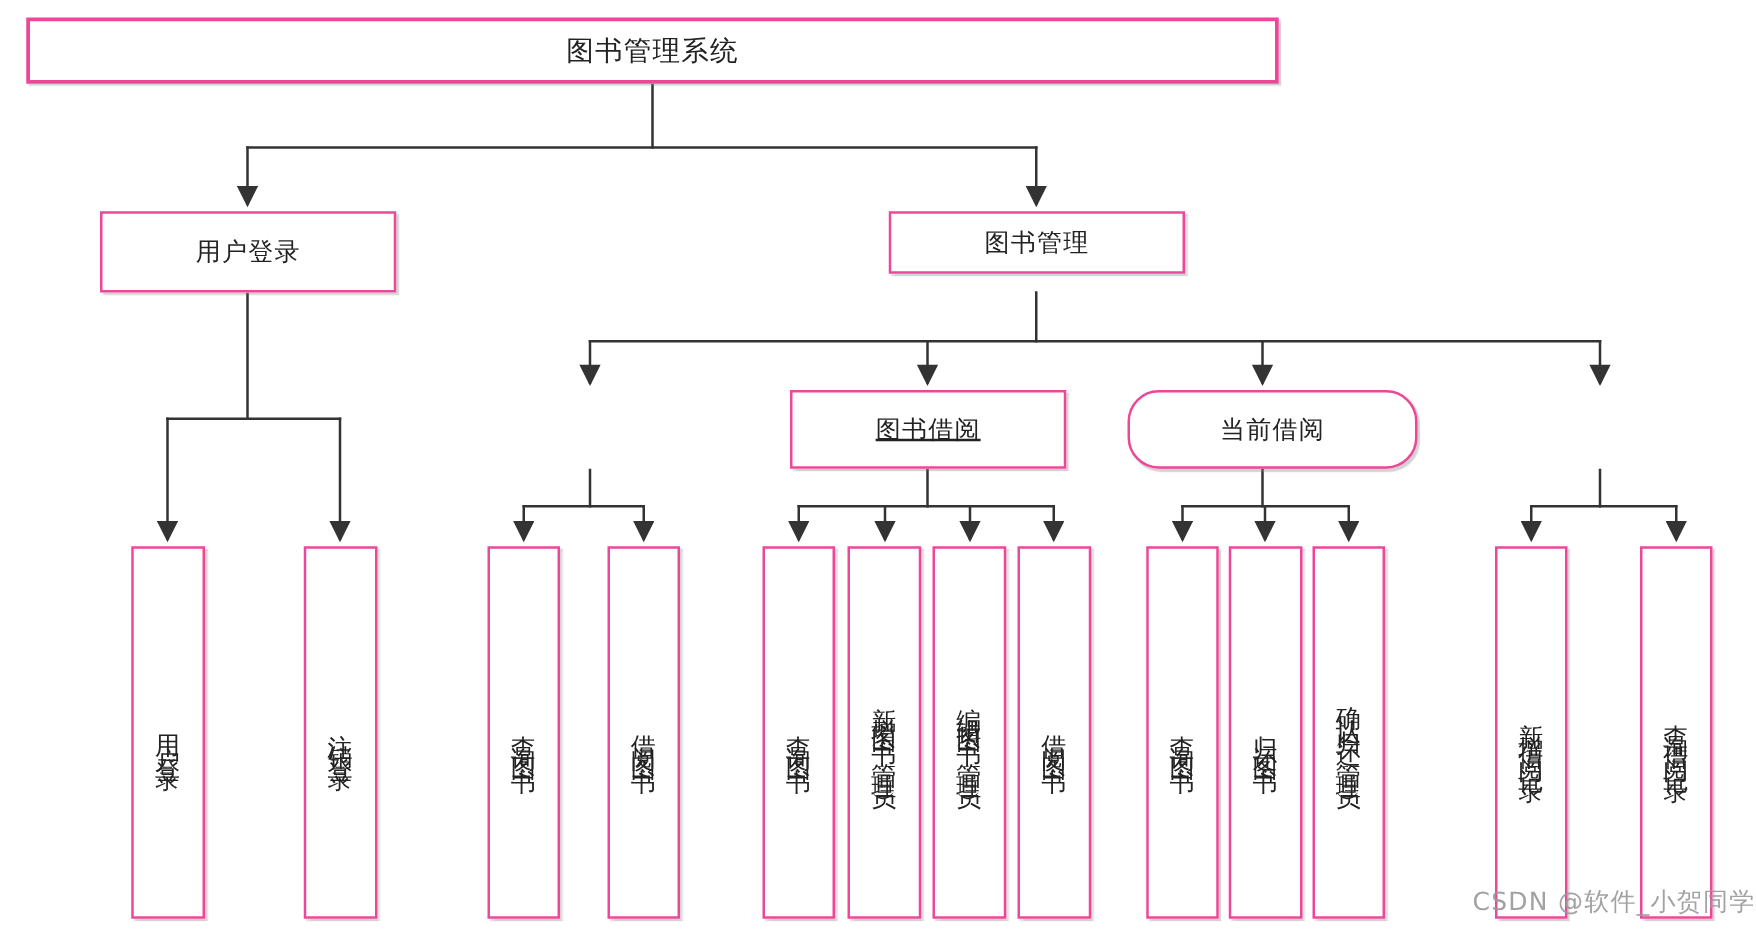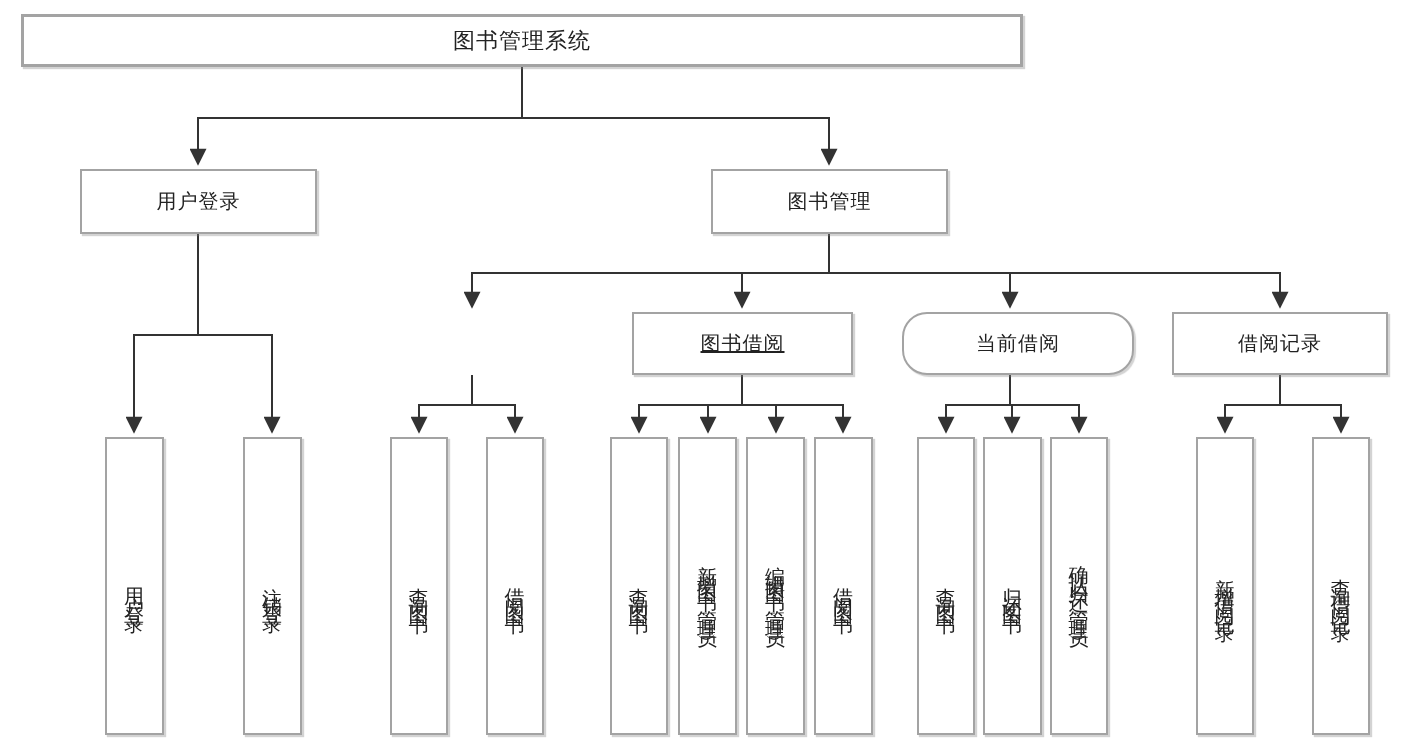--- a/index.html
+++ b/index.html
@@ -9,21 +9,21 @@
     background:#ffffff;
     font-family:"DejaVu Sans","Liberation Sans",sans-serif;
     color:#222222;
     overflow:hidden;
   }
   #wires{position:absolute;left:0;top:0;z-index:0;}
   .node{
     position:absolute;
     box-sizing:border-box;
     background:#ffffff;
-    border:2px solid #a3a3a3;
+    border:2px solid #ec4899;
     box-shadow:2px 2px 1px rgba(130,130,130,0.35);
     display:flex;align-items:center;justify-content:center;
     z-index:1;
     font-size:20px;
     letter-spacing:1px;
     white-space:nowrap;
   }
   .node.root{border-width:3px;font-size:22px;}
   .leaf span{
     writing-mode:vertical-rl;
@@ -98,32 +98,29 @@
     </g>
   </svg>
 
   <div class="node root" style="left:21px;top:14px;width:1002px;height:53px;">
     <span>图书管理系统</span>
   </div>
 
   <div class="node" style="left:80px;top:169px;width:237px;height:65px;">
     <span>用户登录</span>
   </div>
-  <div class="node" style="left:711px;top:169px;width:237px;height:65px;">
+  <div class="node" style="left:711px;top:169px;width:237px;height:50px;">
     <span>图书管理</span>
   </div>
 
   <div class="node" style="left:632px;top:312px;width:221px;height:63px;text-decoration:underline;">
     <span>图书借阅</span>
   </div>
   <div class="node" style="left:902px;top:312px;width:232px;height:63px;border-radius:25px;">
     <span>当前借阅</span>
-  </div>
-  <div class="node" style="left:1172px;top:312px;width:216px;height:63px;">
-    <span>借阅记录</span>
   </div>
 
   <div class="node leaf" style="left:105px;top:437px;width:59px;height:298px;">
     <span>用户登录</span>
   </div>
   <div class="node leaf" style="left:243px;top:437px;width:59px;height:298px;">
     <span>注销登录</span>
   </div>
   <div class="node leaf" style="left:390px;top:437px;width:58px;height:298px;">
     <span>查询图书</span>
@@ -152,14 +149,15 @@
   <div class="node leaf" style="left:1050px;top:437px;width:58px;height:298px;">
     <span>确认归还（管理员）</span>
   </div>
   <div class="node leaf" style="left:1196px;top:437px;width:58px;height:298px;">
     <span>新增借阅记录</span>
   </div>
   <div class="node leaf" style="left:1312px;top:437px;width:58px;height:298px;">
     <span>查询借阅记录</span>
   </div>
 
+  <div id="watermark">CSDN @软件_小贺同学</div>
 
 </div>
 
 </body></html>

